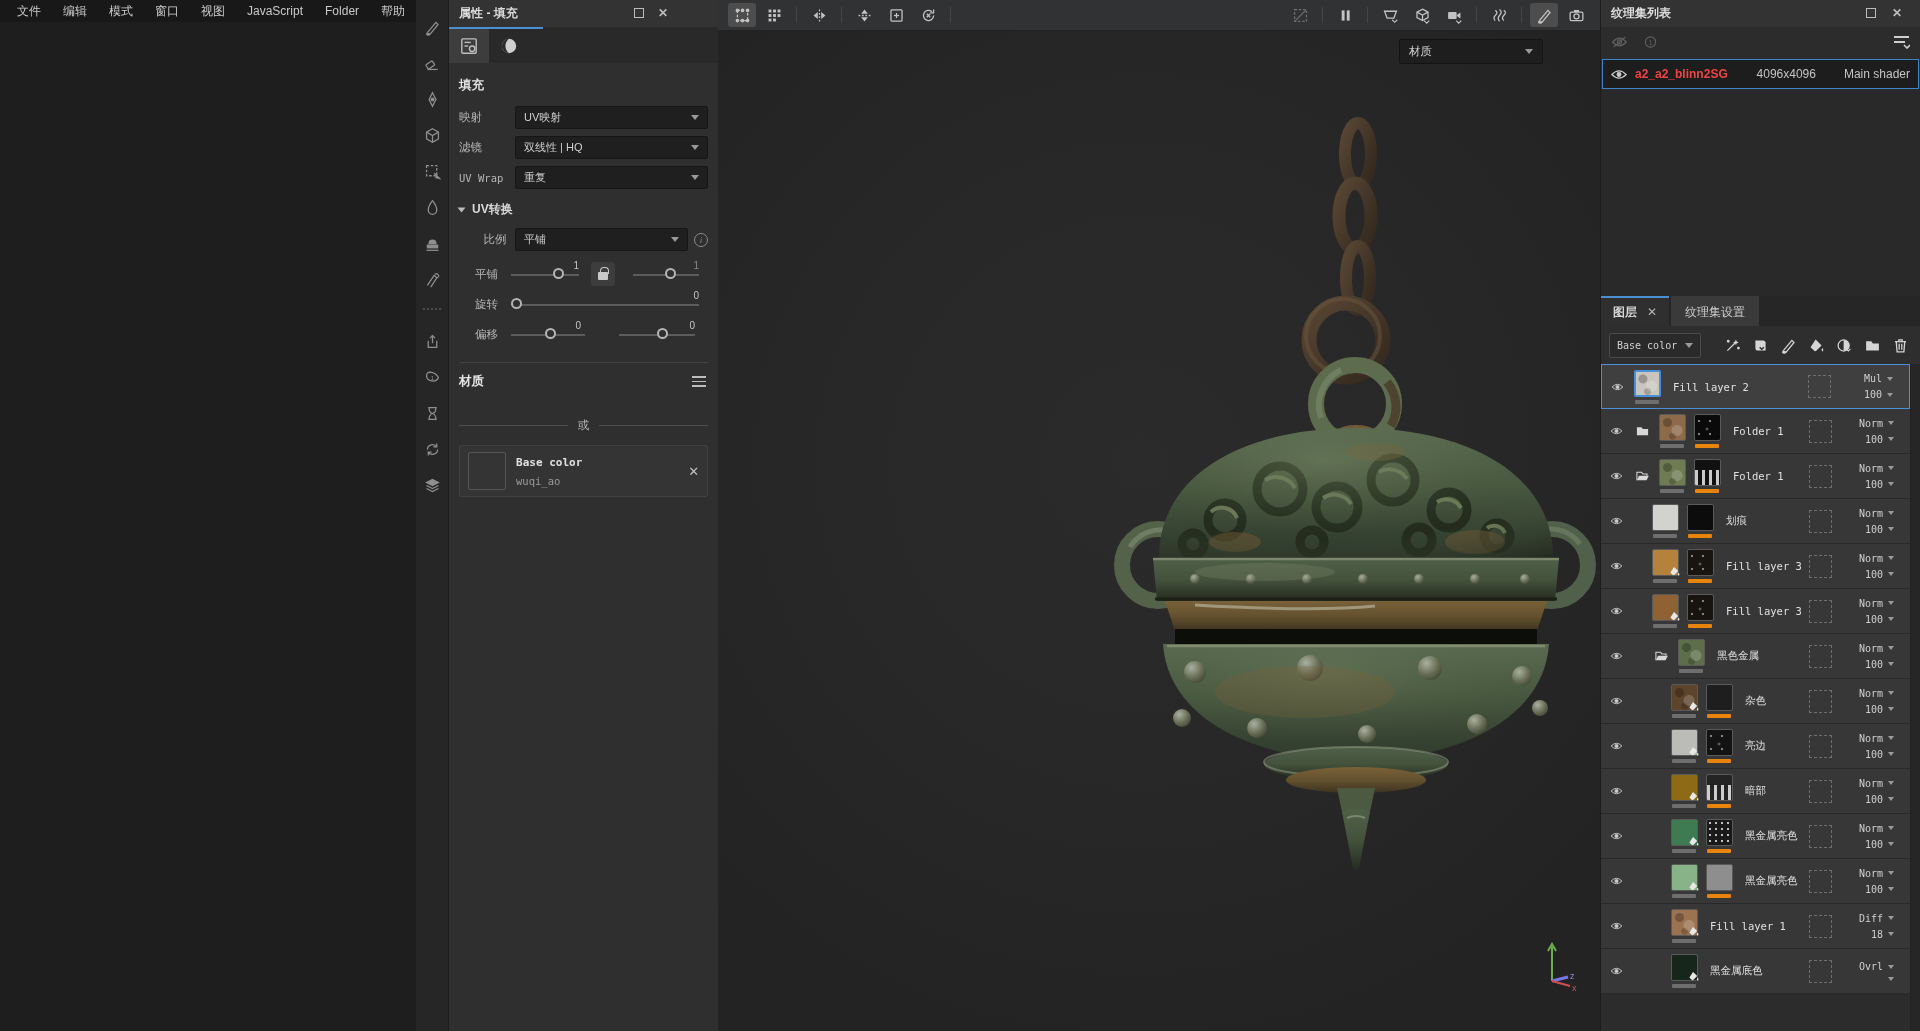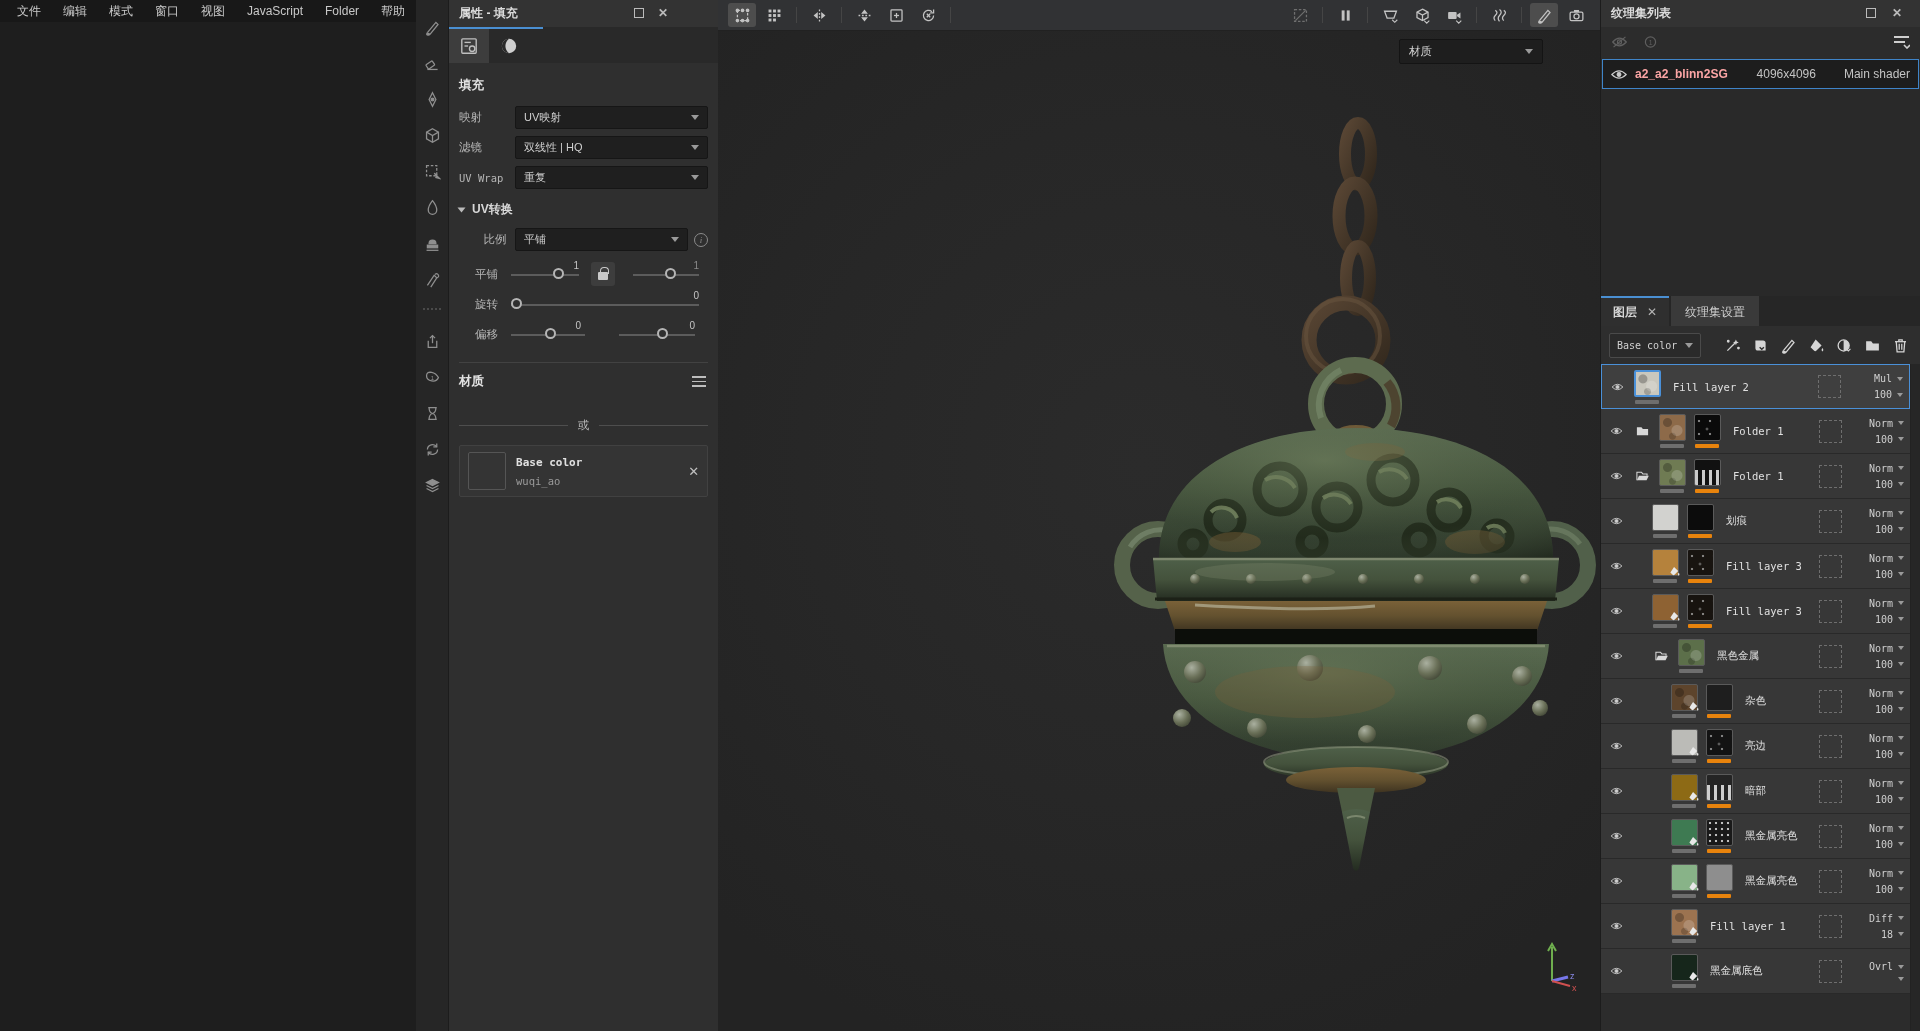--- a/index.html
+++ b/index.html
@@ -87,21 +87,21 @@
   .gizmo { position:absolute; right:20px; bottom:38px; }
 
   
   .ts-toolbar { height:32px; display:flex; align-items:center; padding:0 10px; background:#2c2c2c; flex:none; }
   .ts-eye { color:#5f5f5f; margin-right:14px; }
   .ts-eye svg { width:17px; height:14px; }
   .ts-filter { margin-left:auto; color:#cfcfcf; }
   .ts-row { height:30px; margin:0 1px; background:#1d1d1d; border:1px solid #3f84c8; display:flex; align-items:center; padding:0 8px; flex:none; }
   .ts-row .eye { color:#c9c9c9; margin-right:8px; display:flex; }
   .ts-row .eye svg { width:16px; height:11px; }
-  .ts-name { font-weight:bold; color:#fca5a5; font-size:12px;text-align:right; }
+  .ts-name { font-weight:bold; color:#ef4444; font-size:12px;text-align:right; }
   .ts-res { color:#c4c4c4; font-size:12px; margin-left:auto; }
   .ts-shader { color:#c4c4c4; font-size:12px; margin-left:28px; }
   .ts-empty { height:207px; background:#292929; flex:none; }
 
   
   .ltabs { height:30px; background:#262626; display:flex; align-items:stretch; flex:none; }
   .ltab { display:flex; align-items:center; padding:0 12px; font-size:12px; color:#d5d5d5; background:#2f2f2f; border-top:2px solid #4a8fd2; font-weight:bold; }
   .ltab .x { margin-left:10px; color:#b5b5b5; font-weight:normal; }
   .ltab2 { display:flex; align-items:center; padding:0 14px; font-size:12px; color:#cfcfcf; background:#3a3a3a; margin-left:2px; border-top:2px solid #3a3a3a; }
   .ltabs .rest { flex:1; }
@@ -110,21 +110,21 @@
   .lt-select { width:92px; height:25px; background:#2a2a2a; border:1px solid #4a4a4a; border-radius:2px; display:flex; align-items:center; padding:0 7px; color:#d0d0d0; font-family:"DejaVu Sans Mono",monospace; font-size:10px; }
   .lt-select .chev { margin-left:auto; width:0; height:0; border-left:4px solid transparent; border-right:4px solid transparent; border-top:5px solid #9a9a9a; }
   .lt-icons { margin-left:auto; display:flex; align-items:center; gap:4px; }
   .lt-btn { width:24px; height:24px; display:flex; align-items:center; justify-content:center; color:#d5d5d5; }
   .lt-btn svg { width:17px; height:17px; }
 
   .layers-wrap { flex:1; display:flex; min-height:0; }
   .layer-list { flex:1; overflow:hidden; background:#2c2c2c; }
   .scrollstrip { width:10px; background:#262626; border-left:1px solid #222; flex:none; }
 
-  .lrow { height:45px; background:#373737; border-bottom:1px solid #292929; display:flex; align-items:center; padding-right:6px; position:relative; }
+  .lrow { height:45px; background:#373737; border-bottom:1px solid #292929; display:flex; align-items:center; padding-right:16px; position:relative; }
   .lrow.selected { background:#3f3f3f; border:1px solid #4a90d8; }
   .lrow .eye { width:30px; flex:none; display:flex; justify-content:center; color:#cfcfcf; }
   .lrow .eye svg { width:17px; height:12px; }
   .lrow .findent { flex:none; }
   .lrow .fold { width:22px; flex:none; color:#d8d8d8; margin-right:4px; display:flex; justify-content:center; }
   .lrow .fold svg { width:17px; height:14px; }
   .thumbcol { width:30px; flex:none; margin-right:5px; display:flex; flex-direction:column; align-items:center; }
   .thumb { width:27px; height:27px; border-radius:2px; border:1px solid #5a5a5a; position:relative; }
   .lrow.selected .thumbcol.main .thumb { border:2px solid #4a90d8; }
   .bar { width:24px; height:4px; margin-top:3px; border-radius:1px; }

